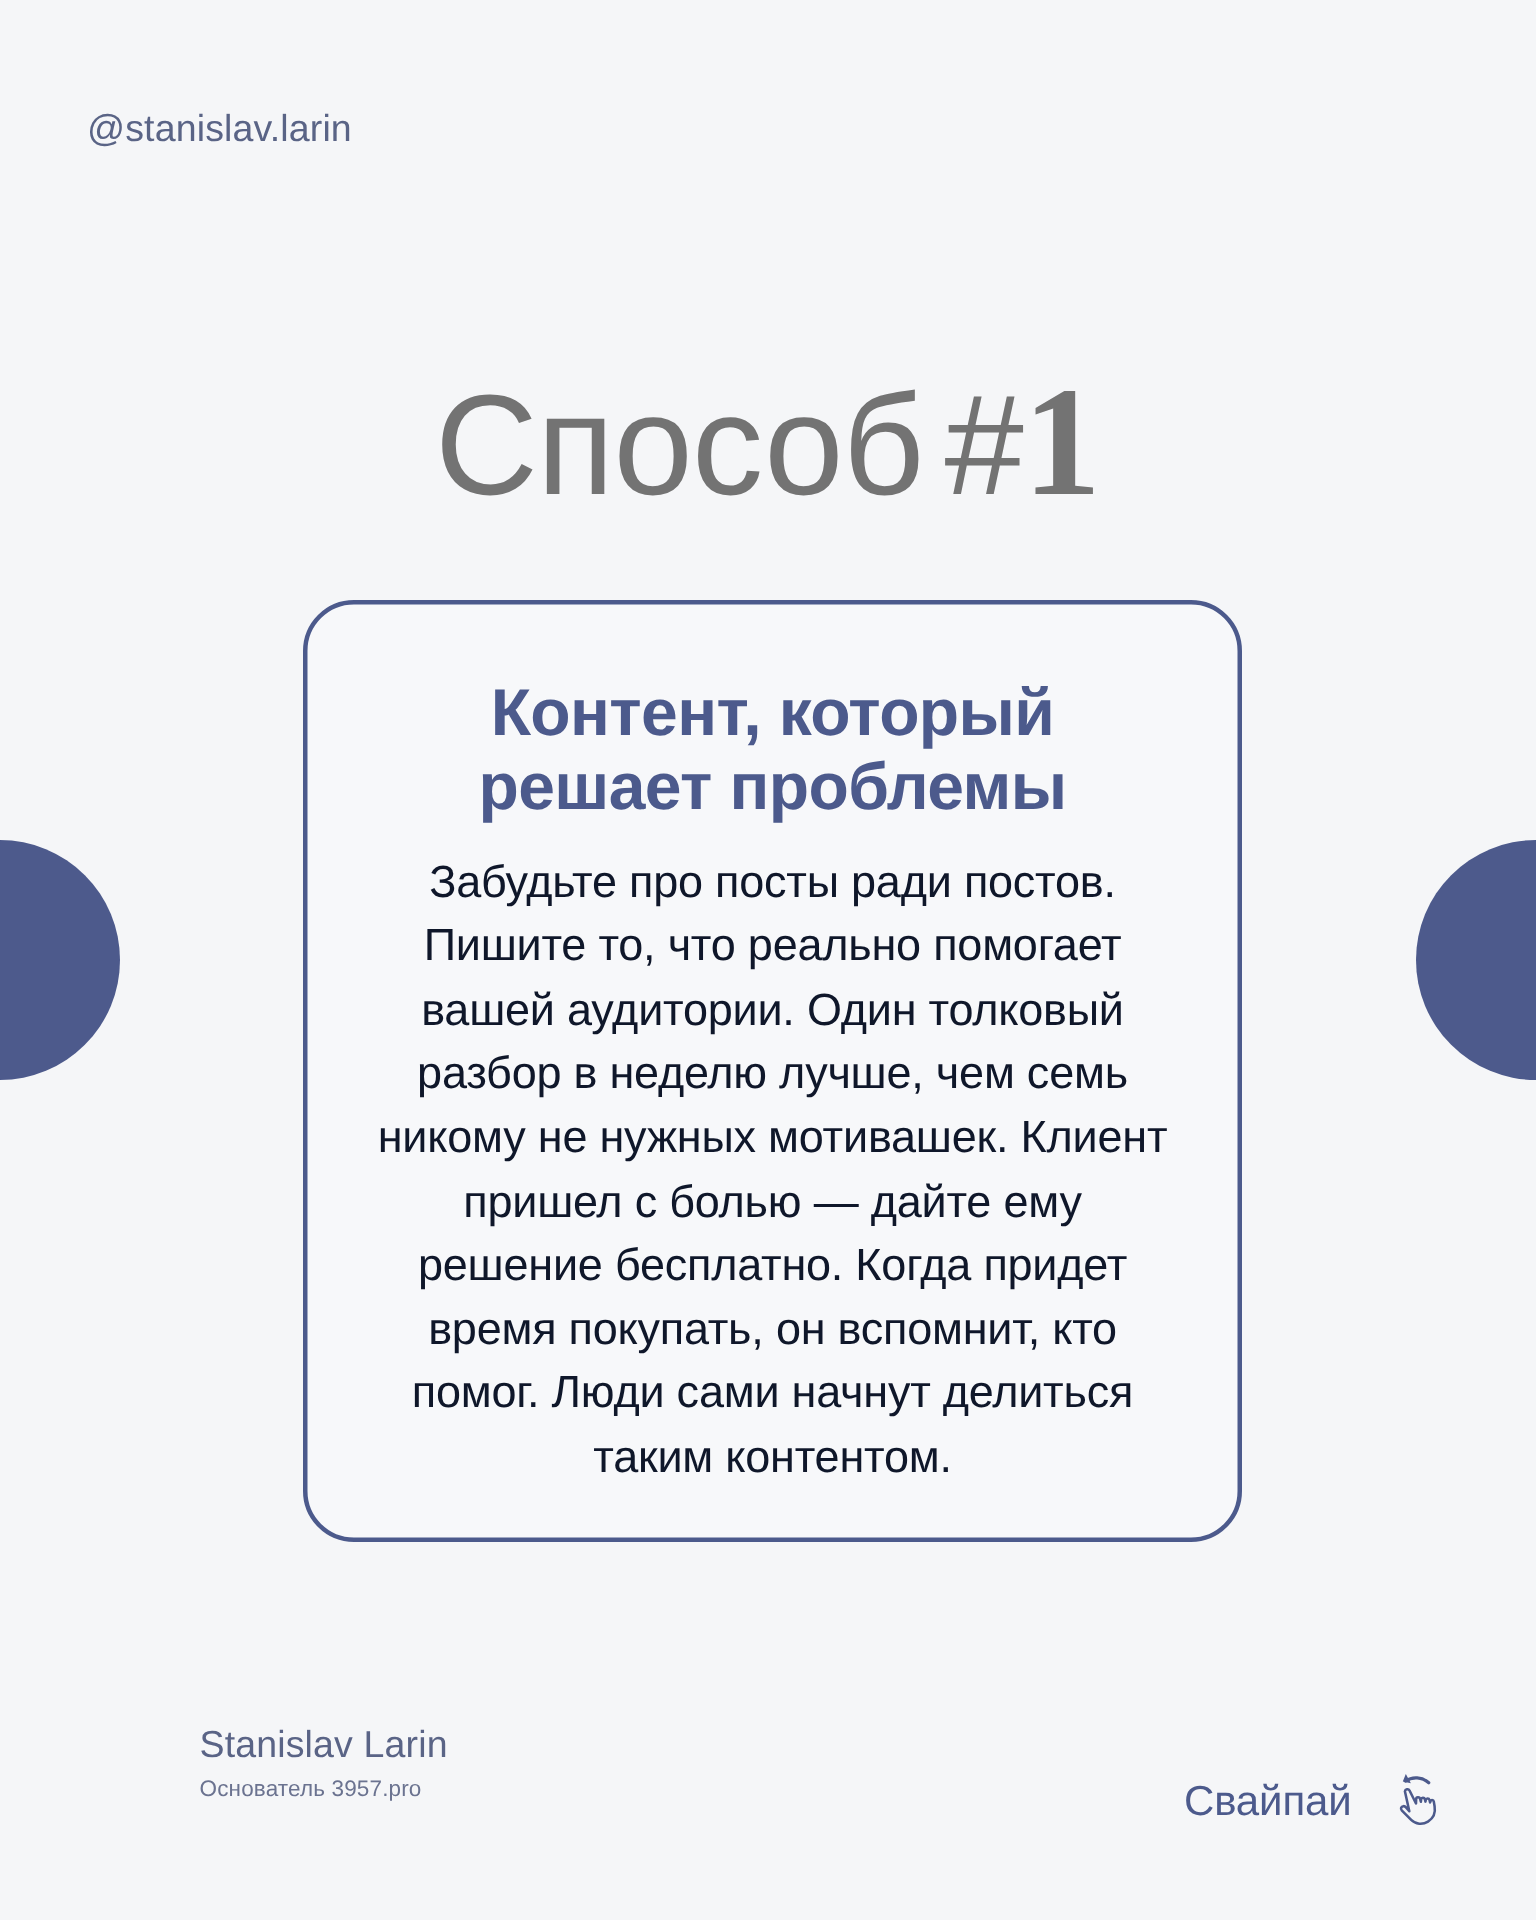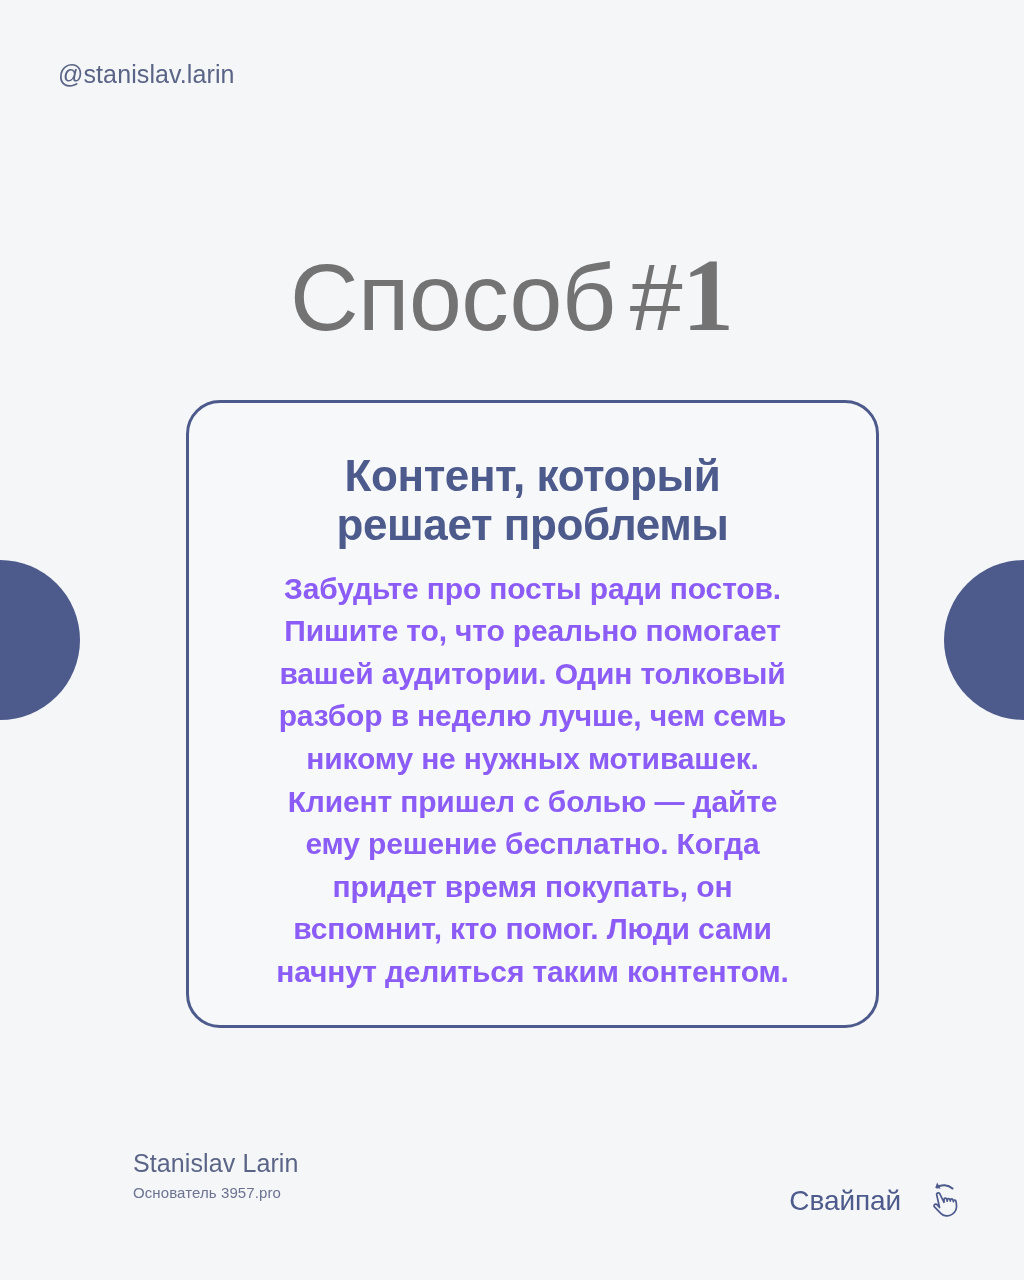--- a/index.html
+++ b/index.html
@@ -32,21 +32,21 @@
     background: #4d5a8c;
     top: 560px;
   }
   .deco-circle.left  { left: -80px; }
   .deco-circle.right { right: -80px; }
 
   
   .handle {
     position: absolute;
     left: 58px;
-    top: 60px;
+    top: 72px;
     font-size: 25px;
     letter-spacing: 0.1px;
     color: #5a6486;
     font-weight: 400;
     white-space: nowrap;
   }
 
   
   .headline {
     position: absolute;
@@ -68,23 +68,23 @@
   .headline .num {
     font-family: "Liberation Serif", "DejaVu Serif", serif;
     font-weight: 700;
     font-size: 104px;
     letter-spacing: 0;
   }
 
   
   .card {
     position: absolute;
-    left: 186px;
+    left: 202px;
     top: 400px;
-    width: 693px;
+    width: 626px;
     height: 628px;
     box-sizing: border-box;
     border: 3px solid #4c5a8c;
     border-radius: 34px;
     background: #f7f8fa;
     padding: 48px 38px 26px 38px;
     display: flex;
     flex-direction: column;
     align-items: center;
   }
@@ -96,24 +96,24 @@
     font-size: 44px;
     line-height: 1.12;
     font-weight: 700;
     letter-spacing: -0.4px;
     max-width: 520px;
   }
 
   .card-body {
     margin: 18px 0 0 0;
     text-align: center;
-    color: #8b5cf6;
+    color: #0f172a;
     font-size: 30px;
     line-height: 1.42;
-    font-weight: 700;
+    font-weight: 400;
     letter-spacing: -0.15px;
     max-width: 540px;
   }
 
   
   .footer-left {
     position: absolute;
     left: 133px;
     top: 1150px;
   }

